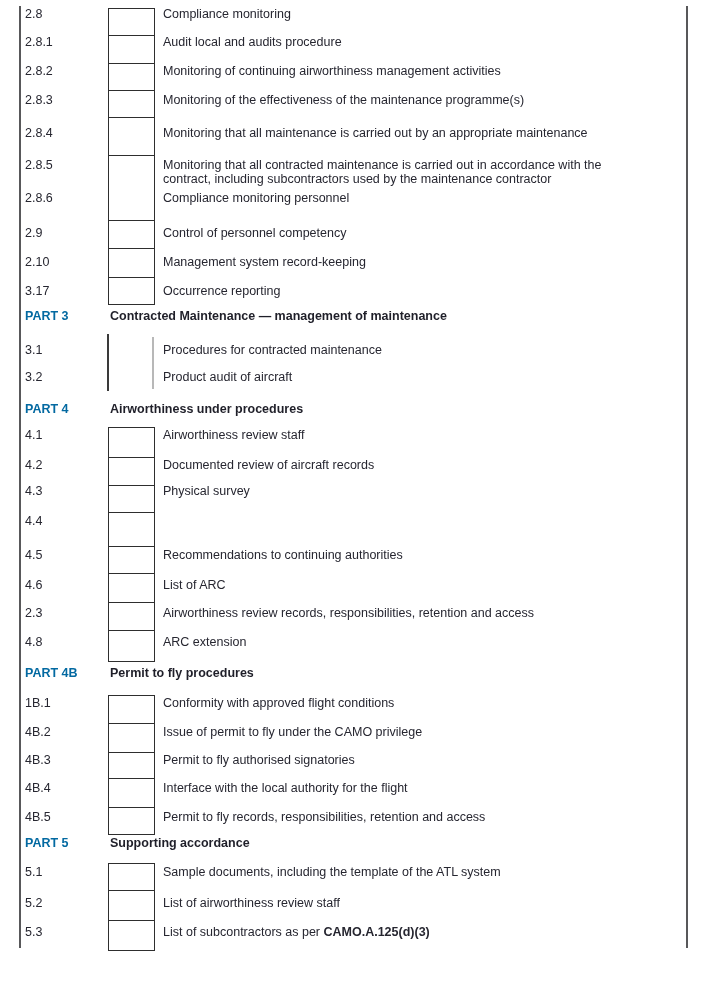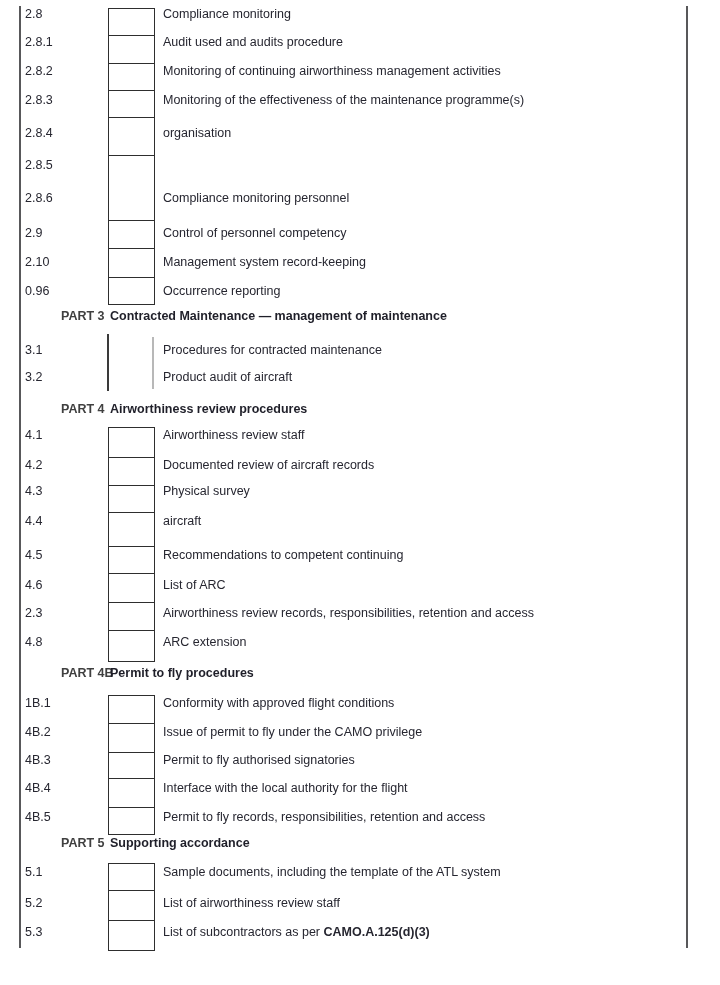--- a/index.html
+++ b/index.html
@@ -52,21 +52,21 @@
   .num {
     position: absolute;
     left: 25px; top: 0;
     white-space: nowrap;
   }
   .desc {
     position: absolute;
     left: 163px; top: 0;
     width: 527px;
   }
-  .part .num { font-weight: bold; color: #404040; margin-left: 36px; }
+  .part .num { font-weight: bold; color: #0369a1; }
   .part-title {
     position: absolute;
     left: 110px; top: 0;
     font-weight: bold;
     color: #1f1f29;
     white-space: nowrap;
   }
   .b { font-weight: bold; }
 </style>
 </head>
@@ -108,98 +108,99 @@
   <div class="checkbox" style="top:863px; height:29px;"></div>
   <div class="checkbox" style="top:890px; height:31px;"></div>
   <div class="checkbox" style="top:920px; height:31px;"></div>
 
   <div class="row" style="top:7px;">
     <div class="num">2.8</div>
     <div class="desc">Compliance monitoring</div>
   </div>
   <div class="row" style="top:35px;">
     <div class="num">2.8.1</div>
-    <div class="desc">Audit used and audits procedure</div>
+    <div class="desc">Audit local and audits procedure</div>
   </div>
   <div class="row" style="top:64px;">
     <div class="num">2.8.2</div>
     <div class="desc">Monitoring of continuing airworthiness management activities</div>
   </div>
   <div class="row" style="top:93px;">
     <div class="num">2.8.3</div>
     <div class="desc">Monitoring of the effectiveness of the maintenance programme(s)</div>
   </div>
   <div class="row" style="top:126px;">
     <div class="num">2.8.4</div>
     <div class="desc">
-      <div>organisation</div>
+      <div>Monitoring that all maintenance is carried out by an appropriate maintenance</div>
     </div>
   </div>
   <div class="row" style="top:158px;">
     <div class="num">2.8.5</div>
     <div class="desc">
+      <div>Monitoring that all contracted maintenance is carried out in accordance with the</div>
+      <div>contract, including subcontractors used by the maintenance contractor</div>
     </div>
   </div>
   <div class="row" style="top:191px;">
     <div class="num">2.8.6</div>
     <div class="desc">Compliance monitoring personnel</div>
   </div>
   <div class="row" style="top:226px;">
     <div class="num">2.9</div>
     <div class="desc">Control of personnel competency</div>
   </div>
   <div class="row" style="top:255px;">
     <div class="num">2.10</div>
     <div class="desc">Management system record-keeping</div>
   </div>
   <div class="row" style="top:284px;">
-    <div class="num">0.96</div>
+    <div class="num">3.17</div>
     <div class="desc">Occurrence reporting</div>
   </div>
 
   <div class="row part" style="top:309px;">
     <div class="num">PART 3</div>
     <div class="part-title">Contracted Maintenance — management of maintenance</div>
   </div>
 
   <div class="row" style="top:343px;">
     <div class="num">3.1</div>
     <div class="desc">Procedures for contracted maintenance</div>
   </div>
   <div class="row" style="top:370px;">
     <div class="num">3.2</div>
     <div class="desc">Product audit of aircraft</div>
   </div>
 
   <div class="row part" style="top:402px;">
     <div class="num">PART 4</div>
-    <div class="part-title">Airworthiness review procedures</div>
+    <div class="part-title">Airworthiness under procedures</div>
   </div>
 
   <div class="row" style="top:428px;">
     <div class="num">4.1</div>
     <div class="desc">Airworthiness review staff</div>
   </div>
   <div class="row" style="top:458px;">
     <div class="num">4.2</div>
     <div class="desc">Documented review of aircraft records</div>
   </div>
   <div class="row" style="top:484px;">
     <div class="num">4.3</div>
     <div class="desc">Physical survey</div>
   </div>
   <div class="row" style="top:514px;">
     <div class="num">4.4</div>
     <div class="desc">
-      <div>aircraft</div>
     </div>
   </div>
   <div class="row" style="top:548px;">
     <div class="num">4.5</div>
-    <div class="desc">Recommendations to competent continuing</div>
+    <div class="desc">Recommendations to continuing authorities</div>
   </div>
   <div class="row" style="top:578px;">
     <div class="num">4.6</div>
     <div class="desc">List of ARC</div>
   </div>
   <div class="row" style="top:606px;">
     <div class="num">2.3</div>
     <div class="desc">Airworthiness review records, responsibilities, retention and access</div>
   </div>
   <div class="row" style="top:635px;">

